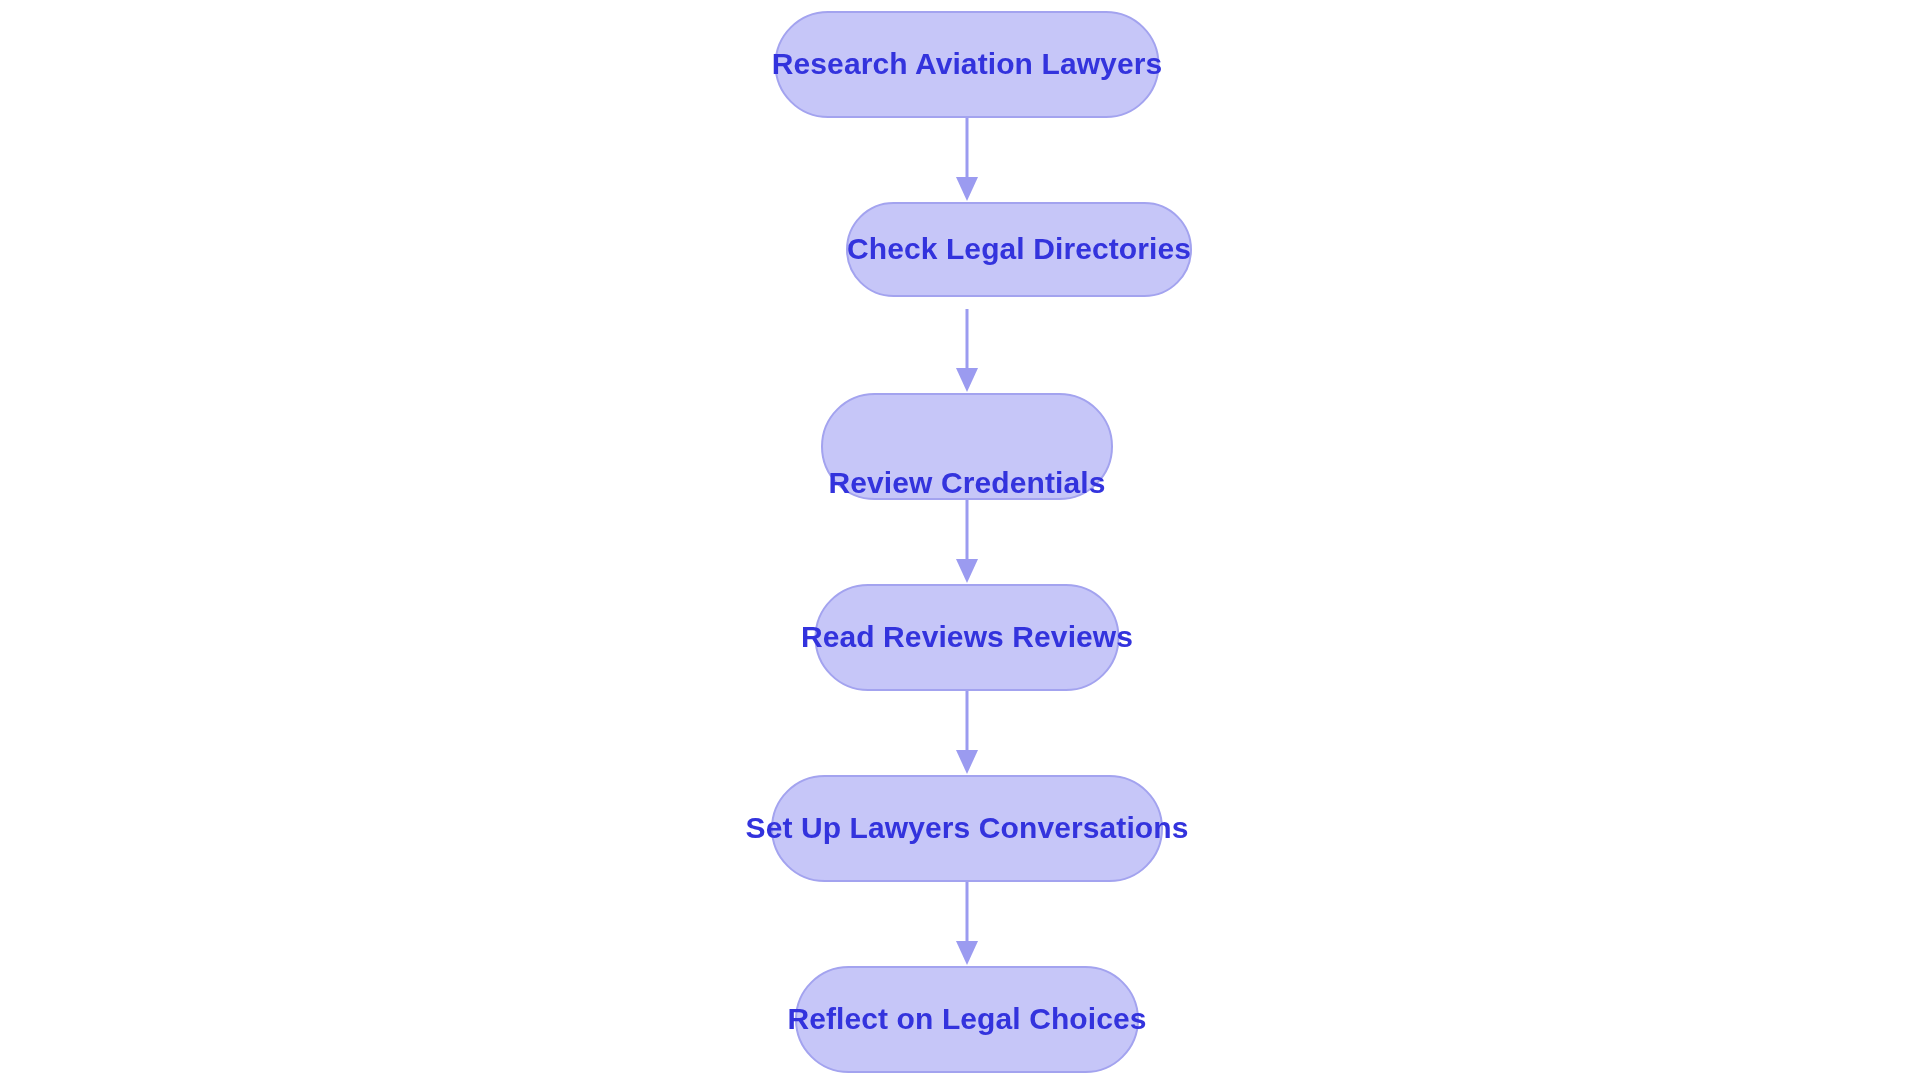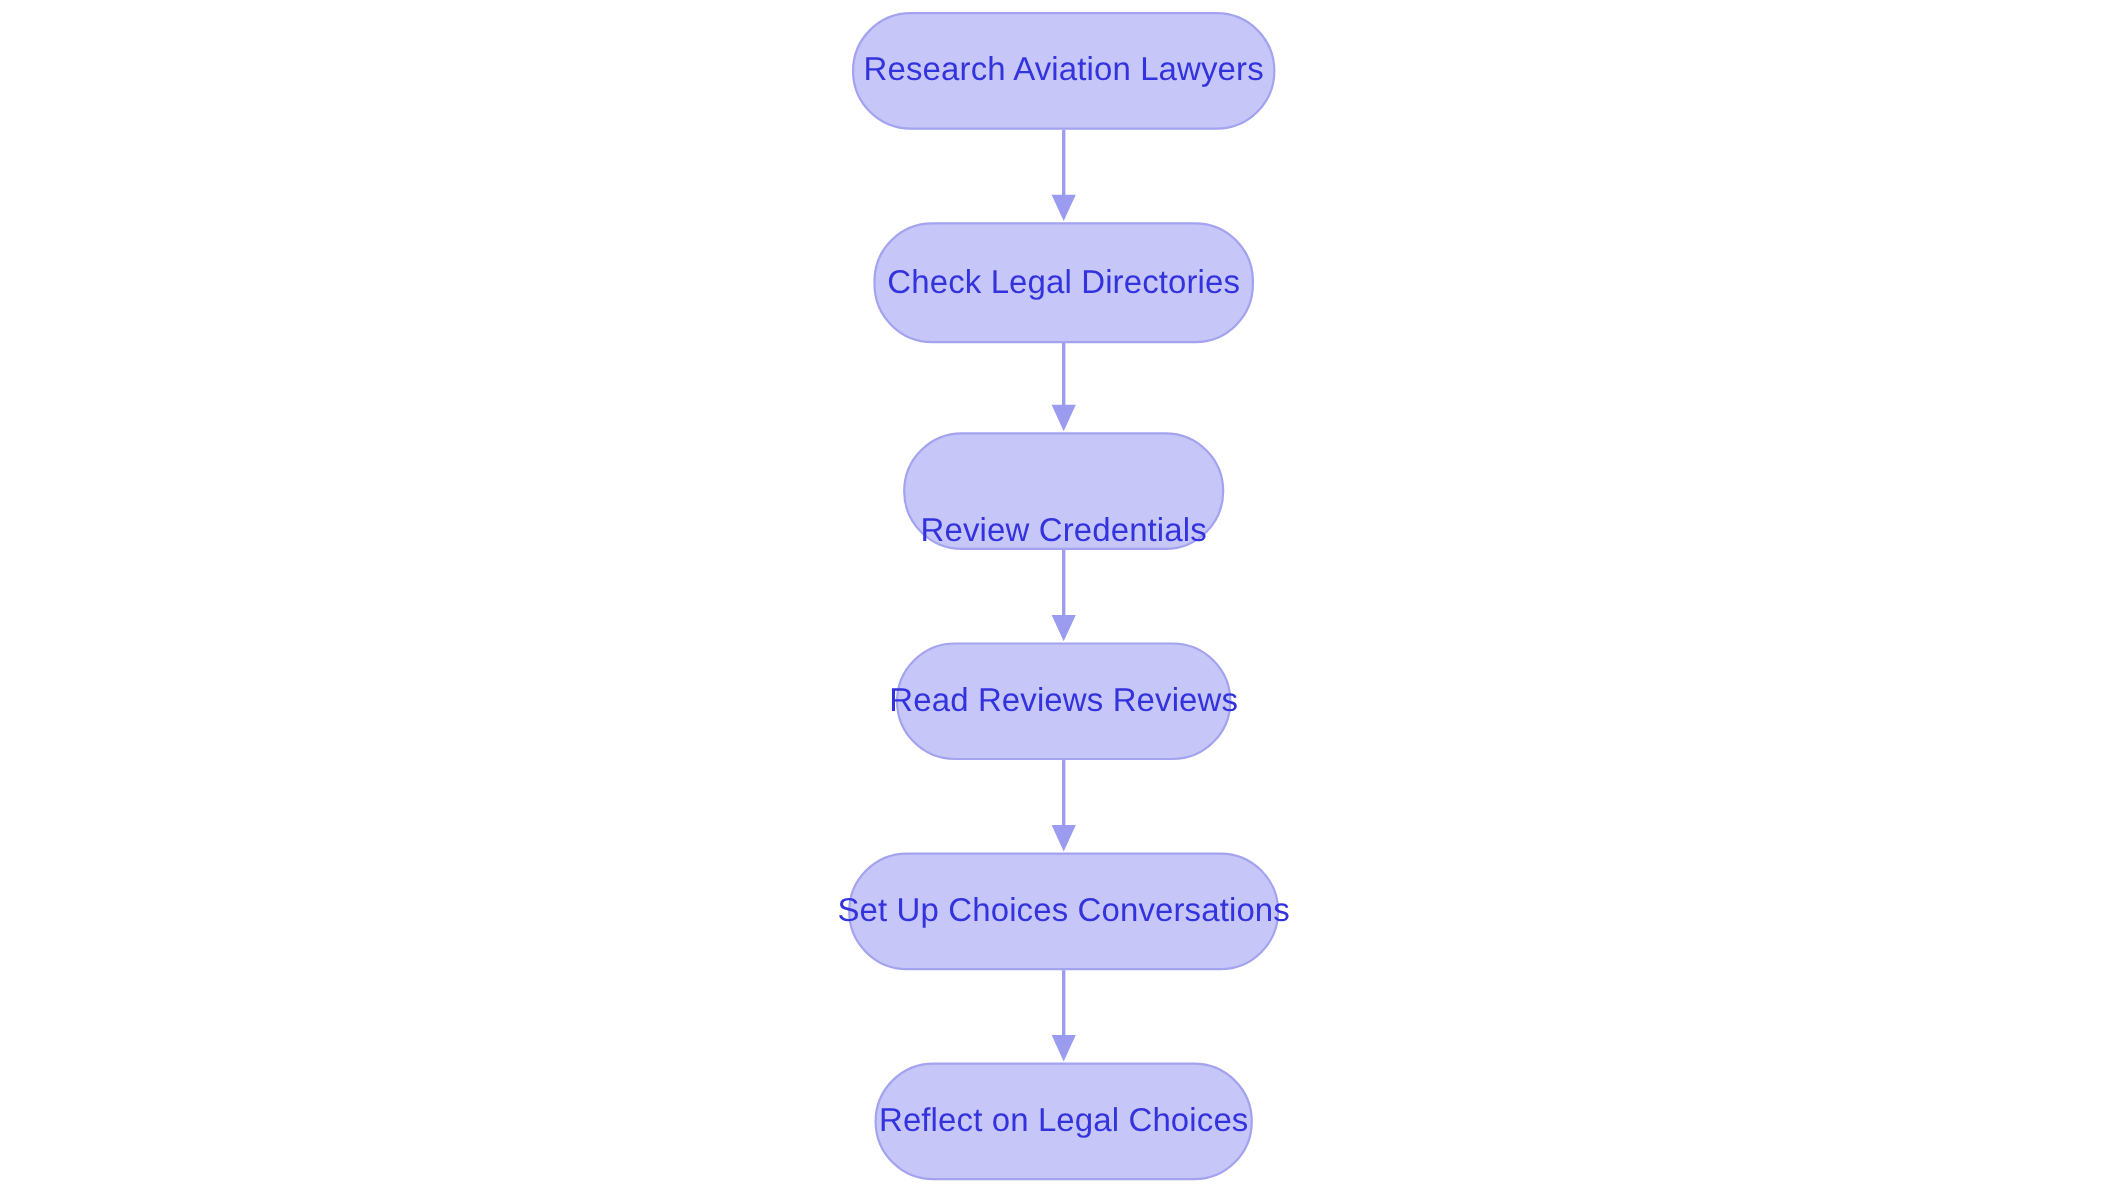--- a/index.html
+++ b/index.html
@@ -41,21 +41,21 @@
     display: flex;
     align-items: center;
     justify-content: center;
     
     transform: translateX(-50%);
   }
 
   .flow-node-label {
     color: var(--node-text, #3333dd);
     font-size: 30px;
-    font-weight: 400;
+    font-weight: 700;
     letter-spacing: 0.1px;
     line-height: 1;
     white-space: nowrap;
     font-family: "Liberation Sans", "DejaVu Sans", sans-serif;
   }
 
   
   .flow-edge {
     position: absolute;
     transform: translateX(-50%);
@@ -99,29 +99,29 @@
         <svg width="22" height="83" viewBox="0 0 22 83">
           <rect x="9.5" y="0" width="3" height="61" fill="#9b9bf0"></rect>
           <polygon points="0,59 22,59 11,83" fill="#9b9bf0"></polygon>
         </svg>
       </div>
     </div>
   <div class="flow-column" id="layer-nodes">
       <div class="flow-node" style="left: 967px; top: 10.5px; width: 385px; height: 107px; border-radius: 53.5px; --node-fill: #c6c6f8; --node-stroke: #a3a3ef;">
         <span class="flow-node-label" style="--node-text: #3333dd;">Research Aviation Lawyers</span>
       </div>
-      <div class="flow-node" style="left: 967px; top: 201.5px; width: 346px; height: 110px; border-radius: 53.5px; --node-fill: #c6c6f8; --node-stroke: #a3a3ef;">
+      <div class="flow-node" style="left: 1019px; top: 201.5px; width: 346px; height: 95px; border-radius: 53.5px; --node-fill: #c6c6f8; --node-stroke: #a3a3ef;">
         <span class="flow-node-label" style="--node-text: #3333dd;">Check Legal Directories</span>
       </div>
       <div class="flow-node" style="left: 967px; top: 392.5px; width: 292px; height: 107px; border-radius: 53.5px; align-items: flex-end; --node-fill: #c6c6f8; --node-stroke: #a3a3ef;">
         <span class="flow-node-label" style="--node-text: #3333dd;">Review Credentials</span>
       </div>
       <div class="flow-node" style="left: 967px; top: 583.5px; width: 305px; height: 107px; border-radius: 53.5px; --node-fill: #c6c6f8; --node-stroke: #a3a3ef;">
         <span class="flow-node-label" style="--node-text: #3333dd;">Read Reviews Reviews</span>
       </div>
       <div class="flow-node" style="left: 967px; top: 774.5px; width: 392px; height: 107px; border-radius: 53.5px; --node-fill: #c6c6f8; --node-stroke: #a3a3ef;">
-        <span class="flow-node-label" style="--node-text: #3333dd;">Set Up Choices Conversations</span>
+        <span class="flow-node-label" style="--node-text: #3333dd;">Set Up Lawyers Conversations</span>
       </div>
       <div class="flow-node" style="left: 967px; top: 965.5px; width: 344px; height: 107px; border-radius: 53.5px; --node-fill: #c6c6f8; --node-stroke: #a3a3ef;">
         <span class="flow-node-label" style="--node-text: #3333dd;">Reflect on Legal Choices</span>
       </div>
     </div>
 </div>
 
 </body></html>

